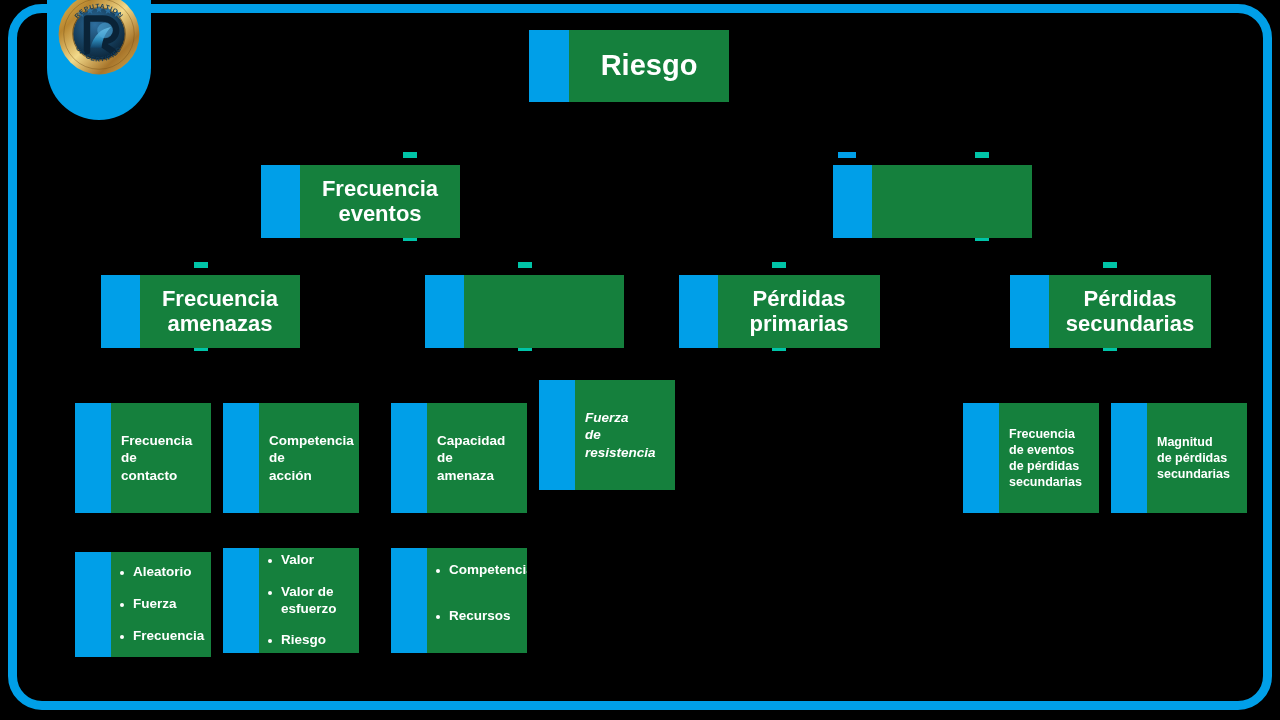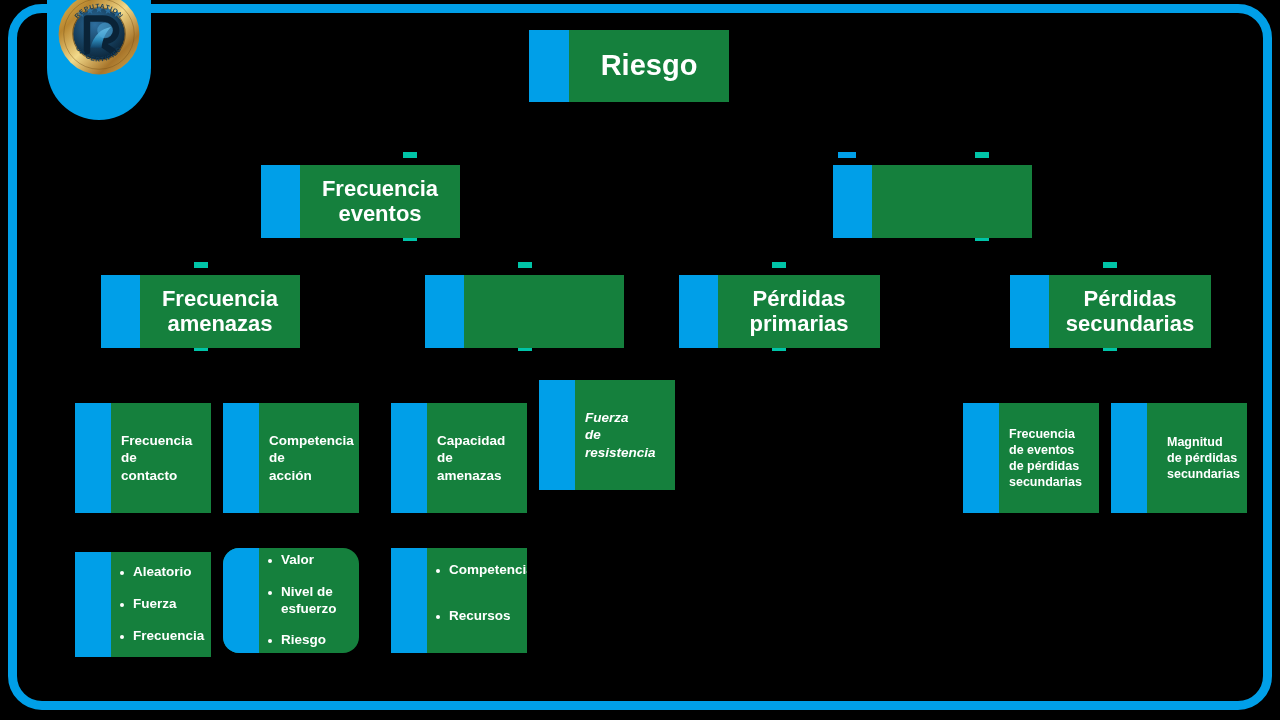--- a/index.html
+++ b/index.html
@@ -250,62 +250,62 @@
     <div class="bar"></div>
     <div class="body">Competencia
 de
 acción</div>
   </div>
 
   <div class="node lvl4" style="left:391px; top:403px;">
     <div class="bar"></div>
     <div class="body">Capacidad
 de
-amenazas</div>
+amenaza</div>
   </div>
 
   <div class="node lvl4" style="left:539px; top:380px;font-style:italic;">
     <div class="bar"></div>
     <div class="body">Fuerza
 de
 resistencia</div>
   </div>
 
   <div class="node lvl4" style="left:963px; top:403px;">
     <div class="bar"></div>
     <div class="body" style="font-size:12.5px;">Frecuencia
 de eventos
 de pérdidas
 secundarias</div>
   </div>
 
   <div class="node lvl4" style="left:1111px; top:403px;">
     <div class="bar"></div>
-    <div class="body" style="font-size:12.5px;margin-left:10px;">Magnitud
+    <div class="body" style="font-size:12.5px;">Magnitud
 de pérdidas
 secundarias</div>
   </div>
 
   <div class="node lvl5" style="left:75px; top:552px;">
     <div class="bar"></div>
     <div class="body">
       <ul>
         <li>Aleatorio</li>
         <li>Fuerza</li>
         <li>Frecuencia</li>
       </ul>
     </div>
   </div>
 
-  <div class="node lvl5" style="left:223px; top:548px;border-radius:16px;">
+  <div class="node lvl5" style="left:223px; top:548px;">
     <div class="bar"></div>
     <div class="body">
       <ul>
         <li>Valor</li>
-        <li>Nivel de
+        <li>Valor de
 esfuerzo</li>
         <li>Riesgo</li>
       </ul>
     </div>
   </div>
 
   <div class="node lvl5 loose" style="left:391px; top:548px;">
     <div class="bar"></div>
     <div class="body">
       <ul>

